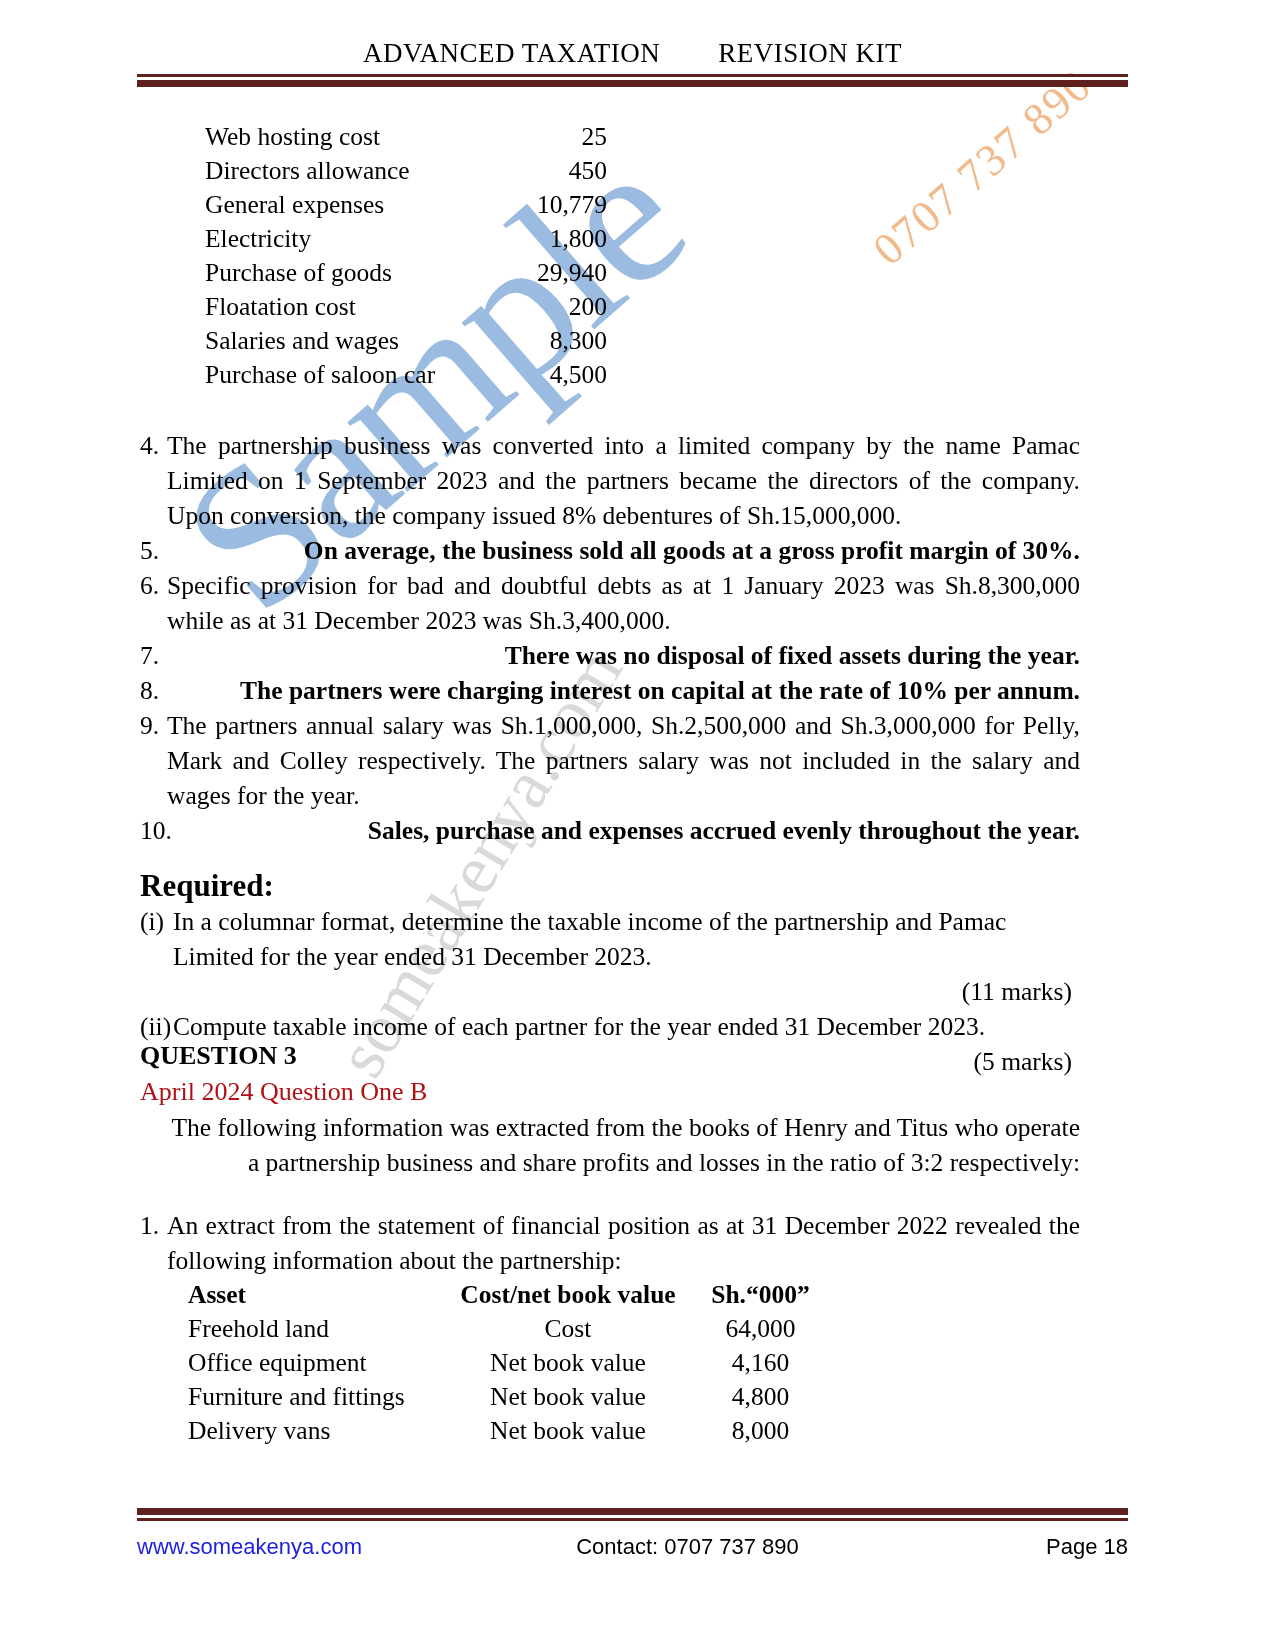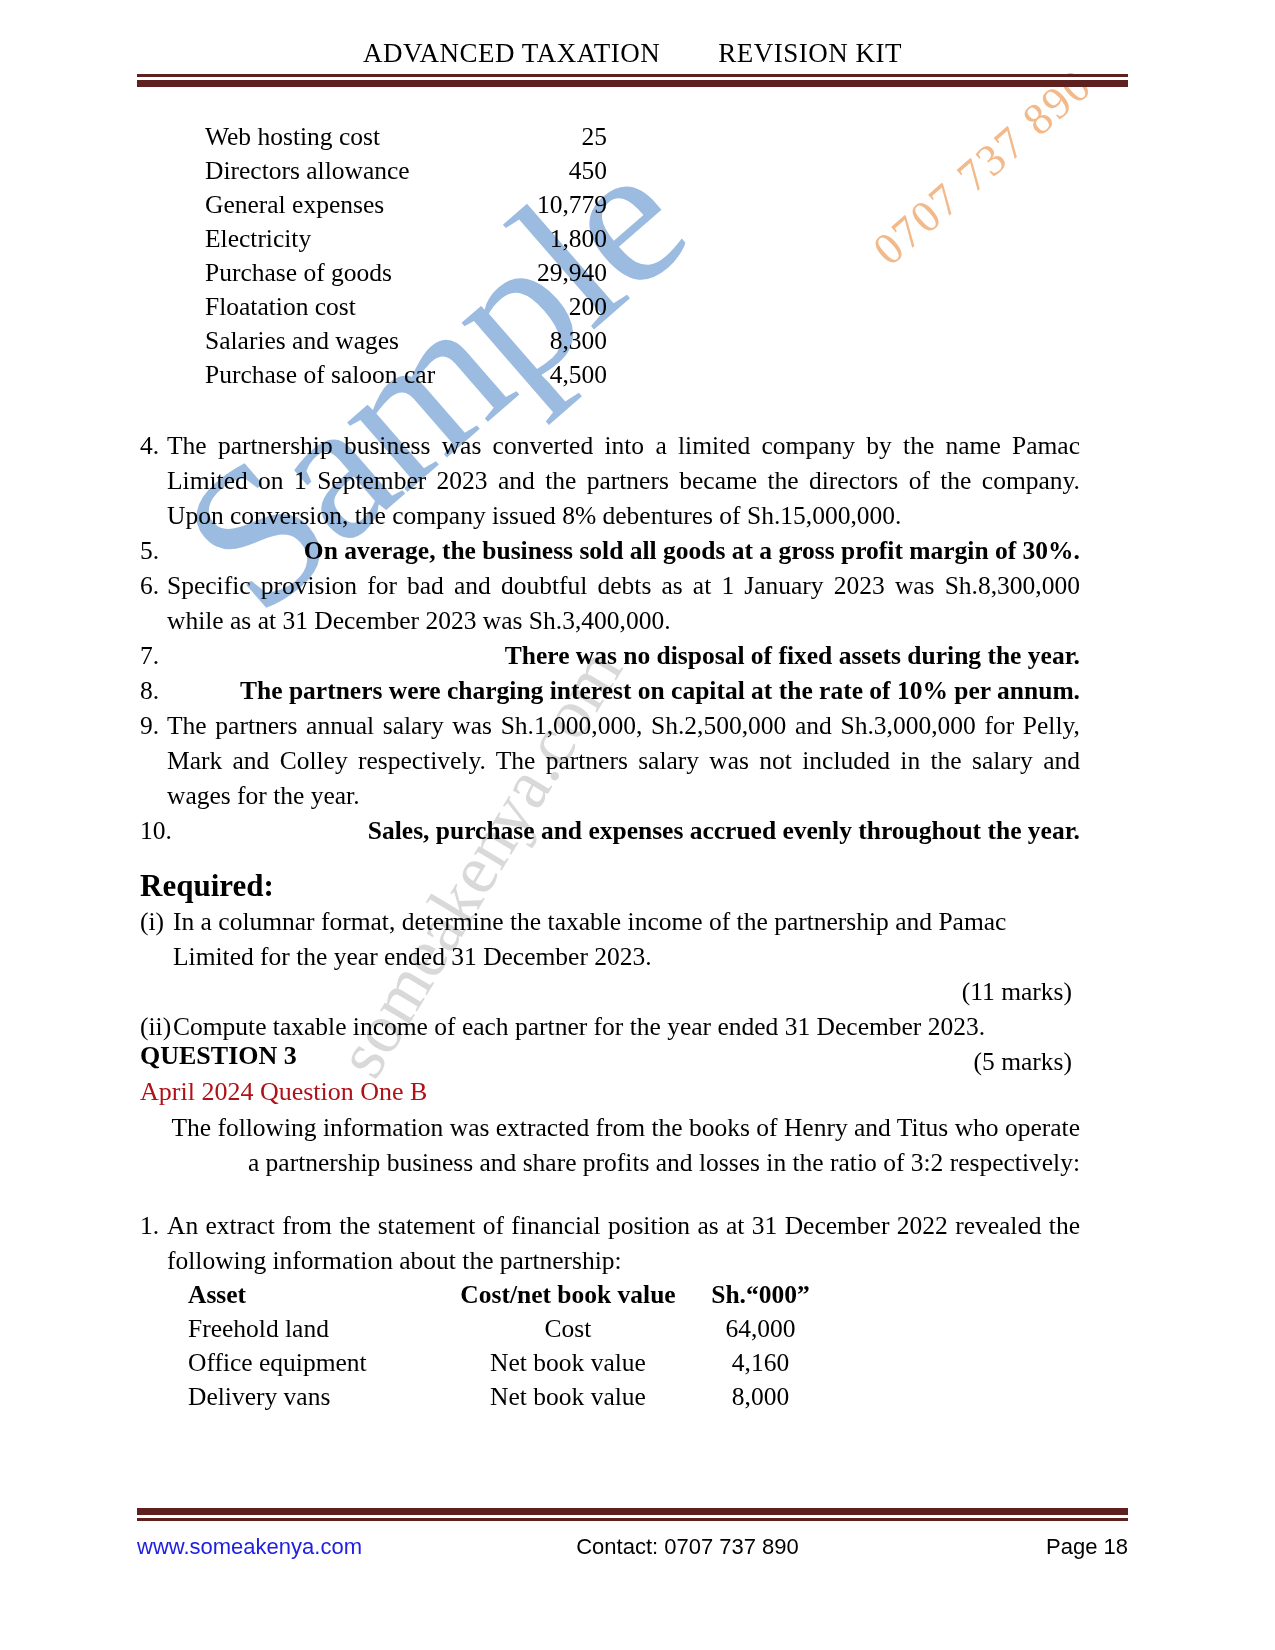--- a/index.html
+++ b/index.html
@@ -414,20 +414,25 @@
           <td class="c-asset">Freehold land</td>
           <td class="c-basis">Cost</td>
           <td class="c-amount">64,000</td>
         </tr>
         <tr>
           <td class="c-asset">Office equipment</td>
           <td class="c-basis">Net book value</td>
           <td class="c-amount">4,160</td>
         </tr>
         <tr>
+          <td class="c-asset">Furniture and fittings</td>
+          <td class="c-basis">Net book value</td>
+          <td class="c-amount">4,800</td>
+        </tr>
+        <tr>
           <td class="c-asset">Delivery vans</td>
           <td class="c-basis">Net book value</td>
           <td class="c-amount">8,000</td>
         </tr>
       </tbody>
     </table>
 
     <div class="doc-footer">
       <div class="footer-rule-thick"></div>
       <div class="footer-rule-gap"></div>

